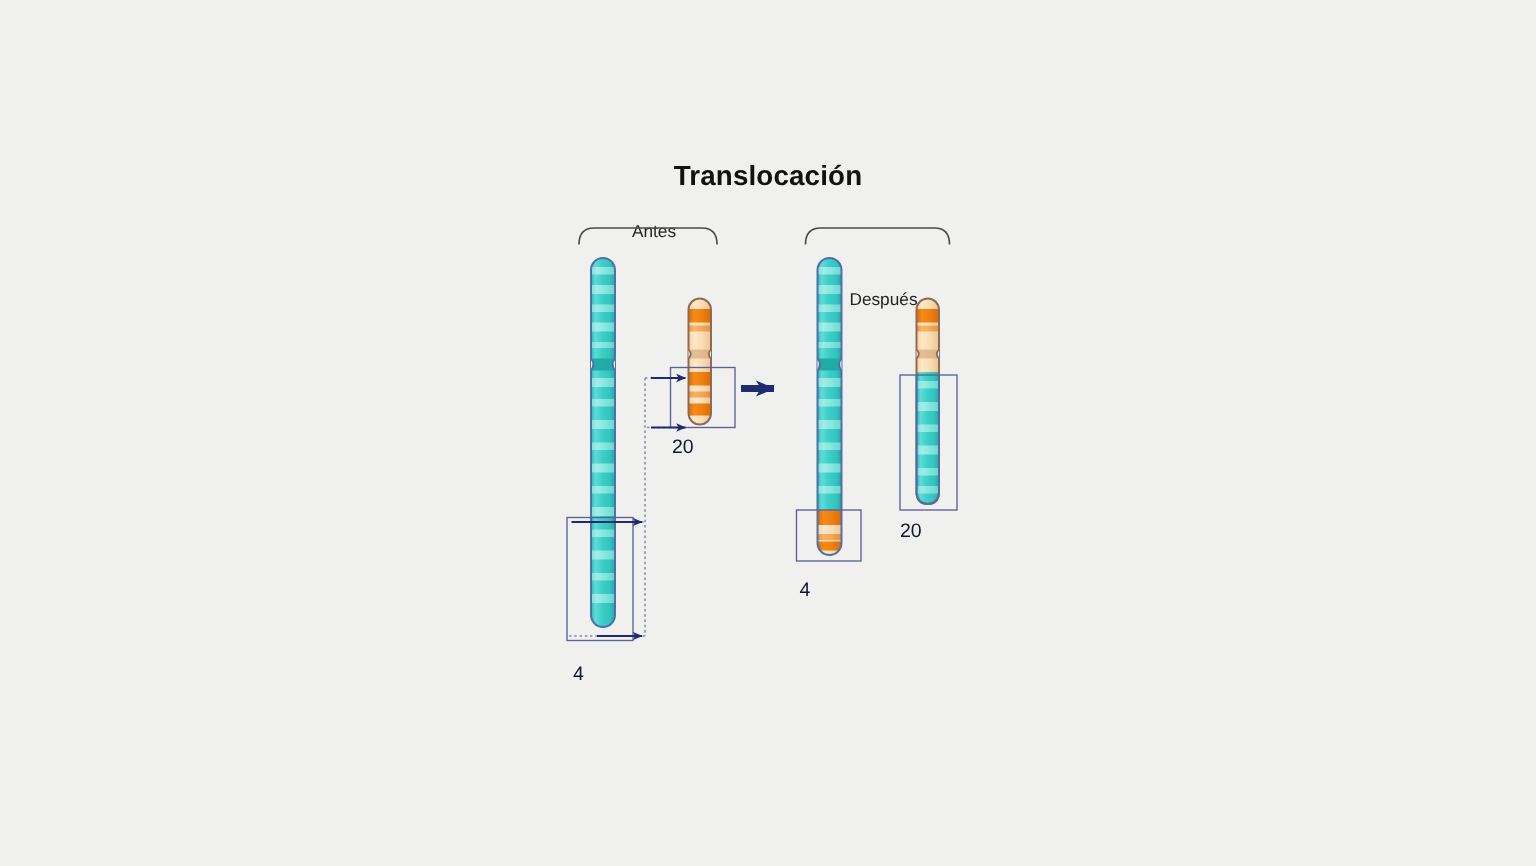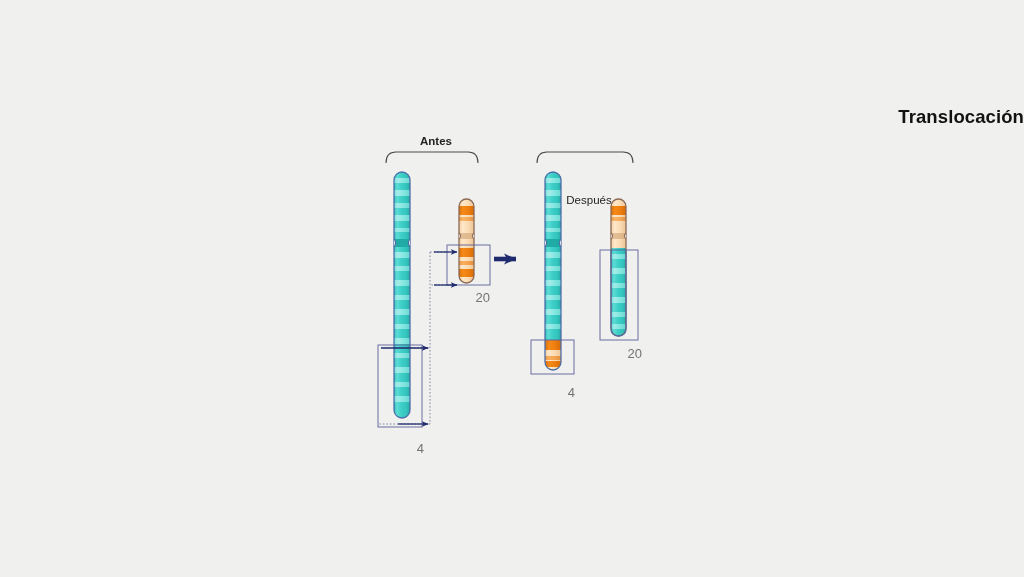--- a/index.html
+++ b/index.html
@@ -21,60 +21,60 @@
     top: 0;
     width: 1024px;
     height: 577px;
   }
 
   .diagram-title {
     position: absolute;
     left: 0;
     top: 106px;
     width: 1024px;
-    text-align: right;
+    text-align: center;
     font-size: 18.5px;
     font-weight: bold;
     color: #121212;
     letter-spacing: 0.1px;
   }
 
   .phase-label {
     position: absolute;
     font-size: 11.5px;
     color: #232323;
     text-align: center;
     white-space: nowrap;
   }
 
   .chrom-label {
     position: absolute;
     font-size: 13px;
-    color: #737373;
-    text-align: right;
+    color: #0f172a;
+    text-align: left;
     white-space: nowrap;
   }
 
   svg.layer {
     position: absolute;
     left: 0;
     top: 0;
     width: 1024px;
     height: 577px;
     overflow: visible;
   }
 </style>
 </head>
 <body style="background: rgb(240, 240, 239);">
 
 <div id="stage">
 
   <div class="diagram-title">Translocación</div>
 
-  <div class="phase-label" style="left:398px; top:135px; width:76px;font-weight:bold;">Antes</div>
+  <div class="phase-label" style="left:398px; top:149px; width:76px;">Antes</div>
   <div class="phase-label" style="left:548px; top:149px; width:82px;margin-top:45px;">Después</div>
 
   <div class="chrom-label" style="left:448px; top:290px; width:42px;">20</div>
   <div class="chrom-label" style="left:382px; top:441px; width:42px;">4</div>
   <div class="chrom-label" style="left:533px; top:385px; width:42px;">4</div>
   <div class="chrom-label" style="left:600px; top:346px; width:42px;">20</div>
 
   <svg class="layer" viewBox="0 0 1024 577">
     <defs>
 

